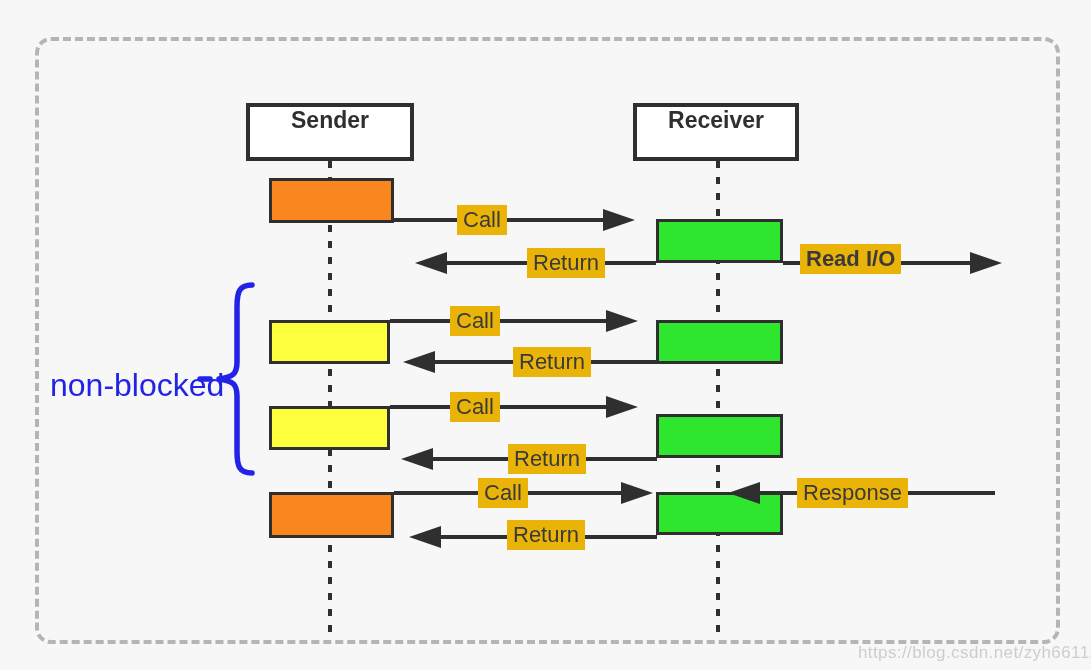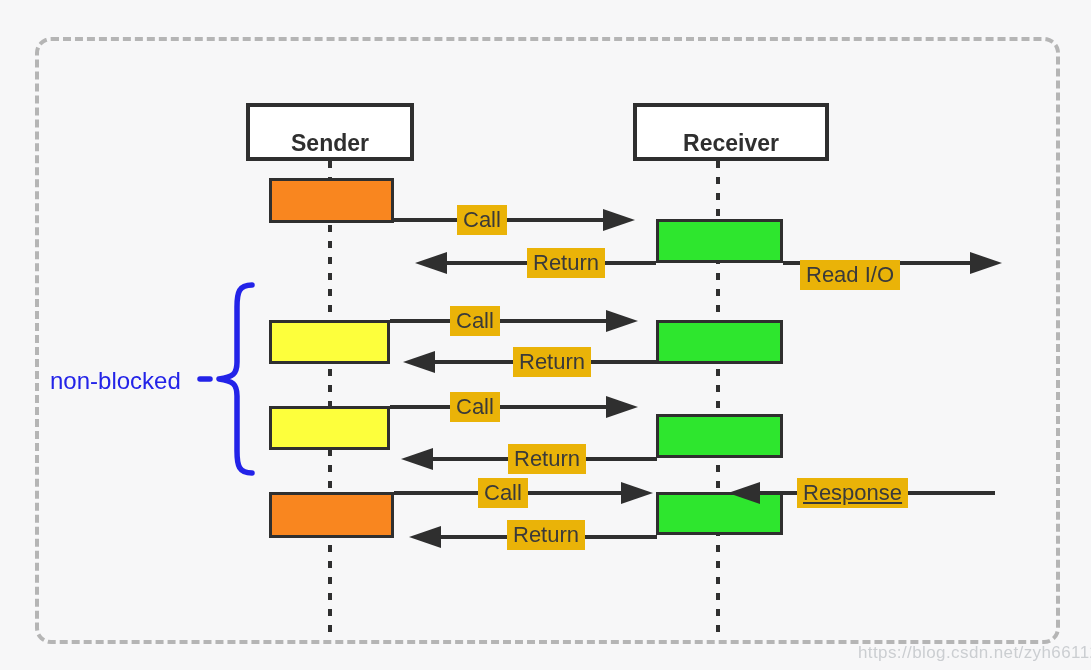--- a/index.html
+++ b/index.html
@@ -7,24 +7,24 @@
   body { font-family:"Liberation Sans", sans-serif; background:#f7f7f8; overflow:hidden; }
   #canvas { position:relative; width:1091px; height:670px; background:#f7f7f8; }
 
   .frame { position:absolute; left:35px; top:37px; width:1025px; height:607px;
            border:4px dashed #b5b5b5; border-radius:16px; }
 
   .title { position:absolute; left:35px; top:43px; width:1025px; text-align:center;
            font-size:25px; color:#3c3c3c; letter-spacing:0.5px; }
 
   .actor { position:absolute; width:170px; height:58px; background:#ffffff;
-           border:4px solid #2f2f2f; display:flex; align-items:flex-end; justify-content:center;
+           border:4px solid #2f2f2f; display:flex; align-items:flex-start; justify-content:center;
            font-weight:bold; font-size:23px; color:#2f2f2f; z-index:3; }
   #sender-box  { left:246px; top:103px; width:168px; }
-  #receiver-box{ left:633px; top:103px; width:196px; }
+  #receiver-box{ left:633px; top:103px; width:166px; }
 
   .lifeline { position:absolute; width:4px; top:161px; height:471px; z-index:1;
               background:repeating-linear-gradient(to bottom,#2f2f2f 0 7px,transparent 7px 16px); }
   #sender-lifeline  { left:328px; }
   #receiver-lifeline{ left:716px; }
 
   .act { position:absolute; border:3px solid #2f2f2f; z-index:4; }
   .act-orange { background:#f9861f; }
   .act-yellow { background:#fdff3c; }
   .act-green  { background:#2ee62e; }
@@ -39,21 +39,21 @@
 
   .mline { position:absolute; height:4px; background:#2f2f2f; z-index:5; }
   .ah { position:absolute; width:0; height:0; z-index:6; }
   .ah-r { border-top:11px solid transparent; border-bottom:11px solid transparent;
           border-left:32px solid #2f2f2f; }
   .ah-l { border-top:11px solid transparent; border-bottom:11px solid transparent;
           border-right:32px solid #2f2f2f; }
   .mlabel { position:absolute; background:#eab308; padding:1px 6px; font-size:22px;
             color:#3a3a3a; line-height:1.25; z-index:7; white-space:nowrap; }
 
-  #nonblocked-label { position:absolute; left:50px; top:367px; font-size:24px;
+  #nonblocked-label { position:absolute; left:50px; top:367px; font-size:32px;
                       color:#2323e8; z-index:7; }
   #brace-svg { position:absolute; left:196px; top:280px; z-index:6; }
 
   .watermark { position:absolute; left:858px; top:643px; font-size:17px;
                color:#aeb3b8; opacity:0.6; letter-spacing:0.4px; z-index:8; }
 </style>
 </head>
 <body>
 
 <div id="canvas">
@@ -83,21 +83,21 @@
   <div class="mline" style="left:394px; top:218px; width:213px;"></div>
   <div class="ah ah-r" style="left:603px; top:209px;"></div>
   <div class="mlabel" style="left:457px; top:205px;">Call</div>
 
   <div class="ah ah-l" style="left:415px; top:252px;"></div>
   <div class="mline" style="left:445px; top:261px; width:211px;"></div>
   <div class="mlabel" style="left:527px; top:248px;">Return</div>
 
   <div class="mline" style="left:783px; top:261px; width:189px;"></div>
   <div class="ah ah-r" style="left:970px; top:252px;"></div>
-  <div class="mlabel" style="left:800px; top:260px;">Read I/O</div>
+  <div class="mlabel" style="left:800px; top:244px;font-weight:bold;">Read I/O</div>
 
   <div class="mline" style="left:390px; top:319px; width:218px;"></div>
   <div class="ah ah-r" style="left:606px; top:310px;"></div>
   <div class="mlabel" style="left:450px; top:306px;">Call</div>
 
   <div class="ah ah-l" style="left:403px; top:351px;"></div>
   <div class="mline" style="left:433px; top:360px; width:224px;"></div>
   <div class="mlabel" style="left:513px; top:347px;">Return</div>
 
   <div class="mline" style="left:390px; top:405px; width:218px;"></div>
@@ -107,21 +107,21 @@
   <div class="ah ah-l" style="left:401px; top:448px;"></div>
   <div class="mline" style="left:431px; top:457px; width:226px;"></div>
   <div class="mlabel" style="left:508px; top:444px;">Return</div>
 
   <div class="mline" style="left:394px; top:491px; width:229px;"></div>
   <div class="ah ah-r" style="left:621px; top:482px;"></div>
   <div class="mlabel" style="left:478px; top:478px;">Call</div>
 
   <div class="ah ah-l" style="left:728px; top:482px;"></div>
   <div class="mline" style="left:758px; top:491px; width:237px;"></div>
-  <div class="mlabel" style="left:797px; top:478px;text-decoration:underline;">Response</div>
+  <div class="mlabel" style="left:797px; top:478px;">Response</div>
 
   <div class="ah ah-l" style="left:409px; top:526px;"></div>
   <div class="mline" style="left:439px; top:535px; width:218px;"></div>
   <div class="mlabel" style="left:507px; top:520px;">Return</div>
 
   <div id="nonblocked-label">non-blocked</div>
   <svg id="brace-svg" width="66" height="196" viewBox="0 0 66 196">
     <path d="M4,99 L14,99" fill="none" stroke="#2323e8" stroke-width="5.5" stroke-linecap="round"></path>
     <path d="M56,5 C43,5 41,12 41,27 L41,82 C41,94 37,97 23,99 C37,101 41,104 41,116 L41,171 C41,186 43,193 56,193" fill="none" stroke="#2323e8" stroke-width="5.5" stroke-linecap="round" stroke-linejoin="round"></path>
   </svg>

